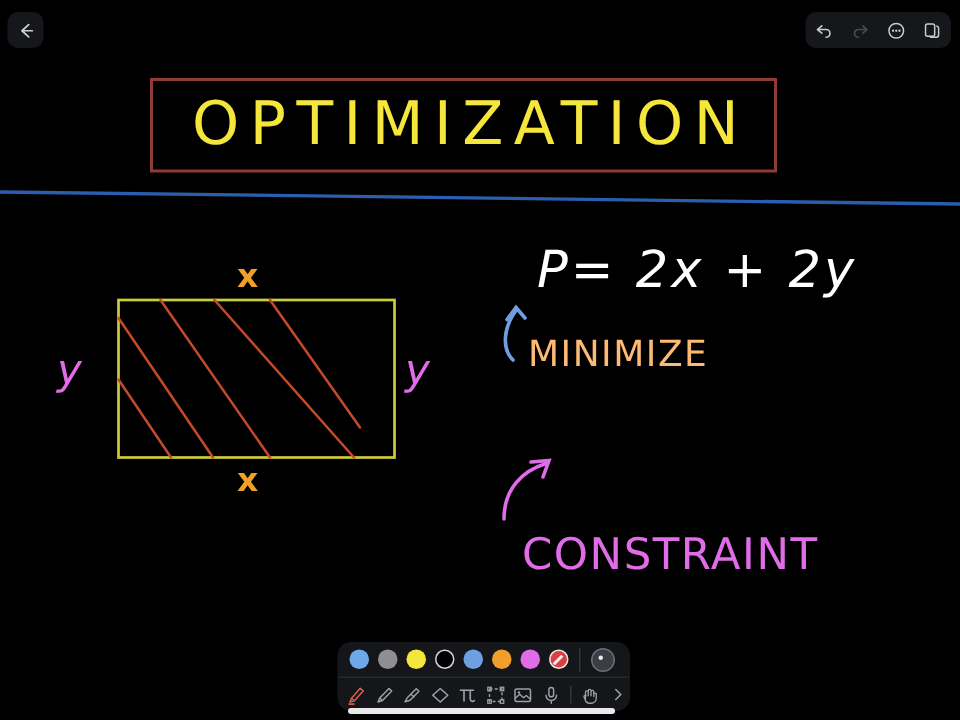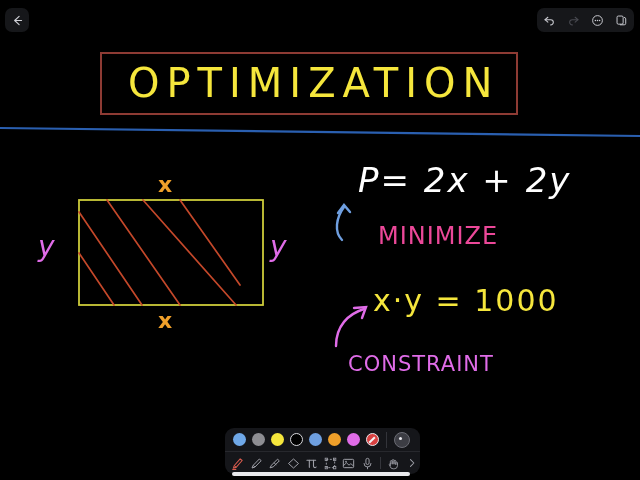--- a/index.html
+++ b/index.html
@@ -123,37 +123,37 @@
 
   #eq-objective {
     left: 358px;
     top: 160px;
     font-size: 34px;
     color: #ffffff;
     letter-spacing: 2px;
     font-style: italic;
   }
   #note-minimize {
-    left: 378px;
+    left: 352px;
     top: 222px;
     font-size: 24px;
-    color: #ec4899;
+    color: #fdba74;
     letter-spacing: 1px;
   }
   #eq-constraint {
     left: 373px;
     top: 283px;
     font-size: 30px;
     color: #f5e63c;
     letter-spacing: 2px;
   }
   #note-constraint {
     left: 348px;
     top: 352px;
-    font-size: 21px;
+    font-size: 29px;
     color: #e06ce8;
     letter-spacing: 1px;
   }
 
   
   .bottom-toolbar {
     position: absolute;
     left: 225px;
     top: 428px;
     width: 195px;
@@ -291,21 +291,20 @@
     <div id="title-box"></div>
     <div class="hw" id="title-text">OPTIMIZATION</div>
 
     <div class="hw" id="label-x-top">x</div>
     <div class="hw" id="label-x-bottom">x</div>
     <div class="hw" id="label-y-left">y</div>
     <div class="hw" id="label-y-right">y</div>
 
     <div class="hw" id="eq-objective">P= 2x + 2y</div>
     <div class="hw" id="note-minimize">MINIMIZE</div>
-    <div class="hw" id="eq-constraint">x·y = 1000</div>
     <div class="hw" id="note-constraint">CONSTRAINT</div>
   </div>
 
   <div class="back-btn">
     <svg width="13" height="13" viewBox="0 0 16 16">
       <path d="M10 3 L4.5 8 L10 13 M4.5 8 L13 8" fill="none" stroke="#cfd0d6" stroke-width="1.4" stroke-linecap="round" stroke-linejoin="round"></path>
     </svg>
   </div>
 
   <div class="top-right-toolbar">

